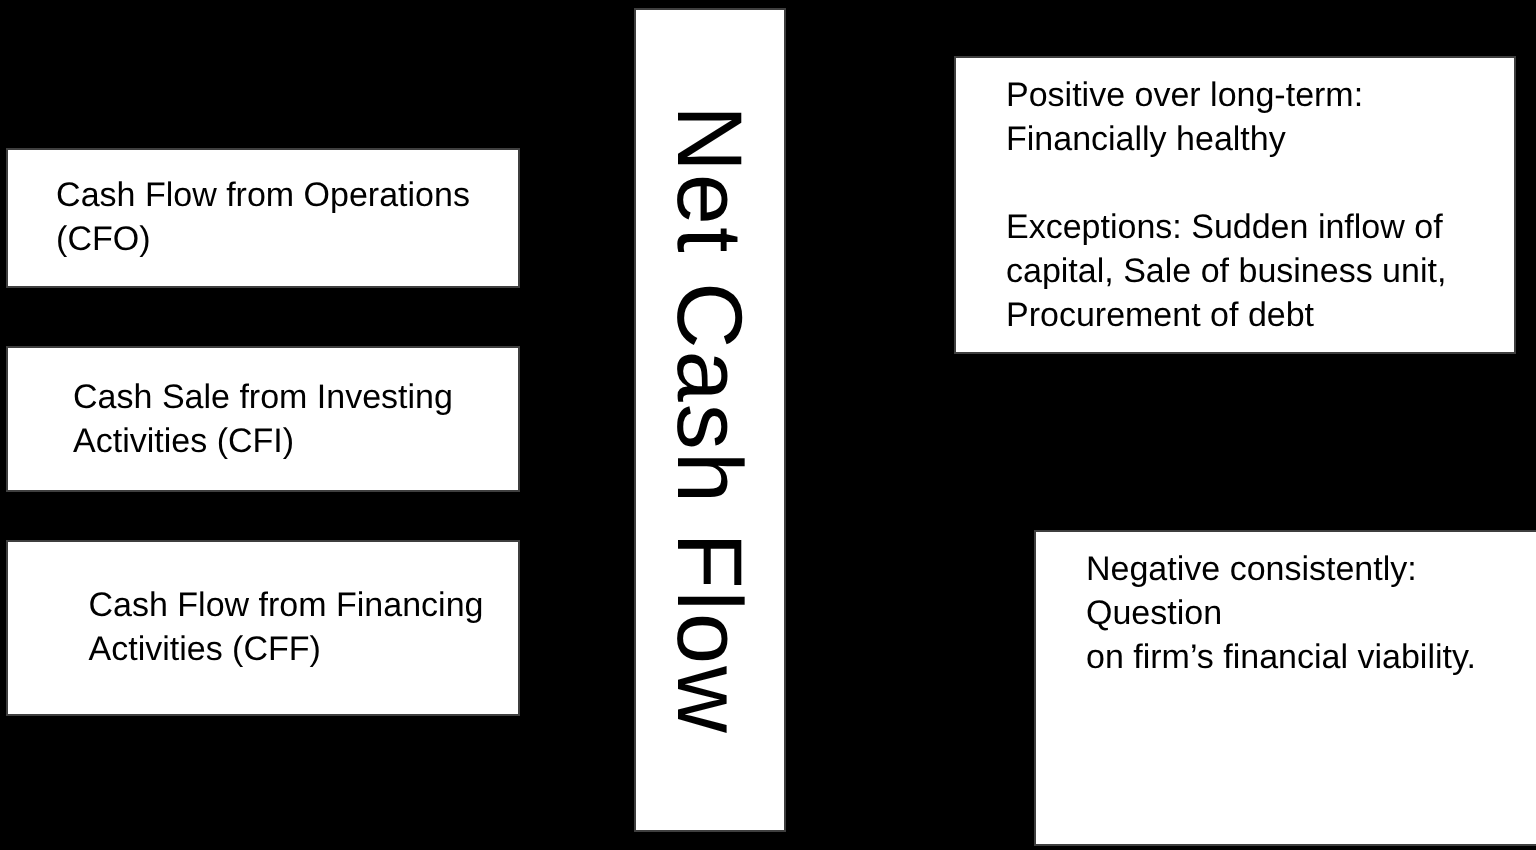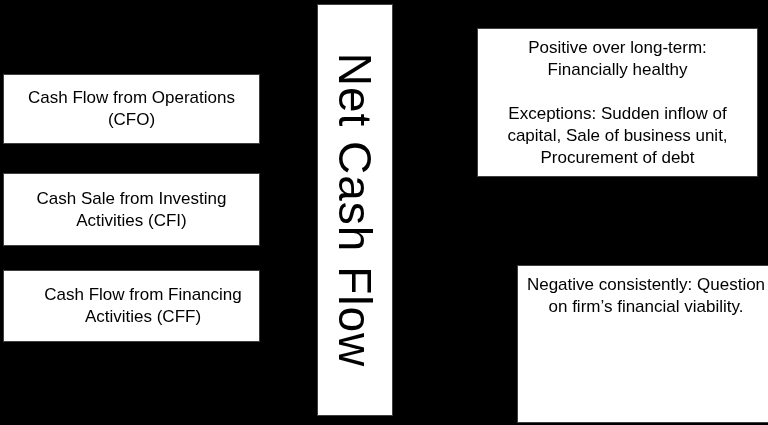--- a/index.html
+++ b/index.html
@@ -21,53 +21,51 @@
     background: #ffffff;
     border: 1px solid #3f3f3f;
     box-sizing: border-box;
   }
   .left-box {
     left: 3px;
     width: 257px;
     display: flex;
     align-items: center;
     justify-content: center;
-    text-align: center;
   }
   .left-box .box-label {
     font-size: 17px;
     line-height: 22px;
     white-space: pre-line;
   }
   .box-cfo { top: 74px;  height: 70px; }
   .box-cfi { top: 173px; height: 73px; }
-  .box-cff { top: 270px; height: 72px; padding-left: 23px; }
+  .box-cff { top: 270px; height: 88px; padding-left: 23px; }
 
   .center-box {
     left: 317px;
     top: 4px;
     width: 76px;
     height: 412px;
   }
   .vertical-label {
     position: absolute;
     top: 50%;
     left: 50%;
     transform: translate(-50%, -50%) rotate(90deg);
     white-space: nowrap;
     font-size: 46px;
     letter-spacing: 1px;
     color: #000000;
   }
 
   .right-box {
-    padding: 8px 5px;
+    padding: 8px 25px;
     font-size: 17px;
     line-height: 22px;
-    text-align: center;
   }
   .right-box p {
     margin: 0;
     white-space: pre-line;
   }
   .right-box p + p {
     margin-top: 22px;
   }
   .box-positive {
     left: 477px;

